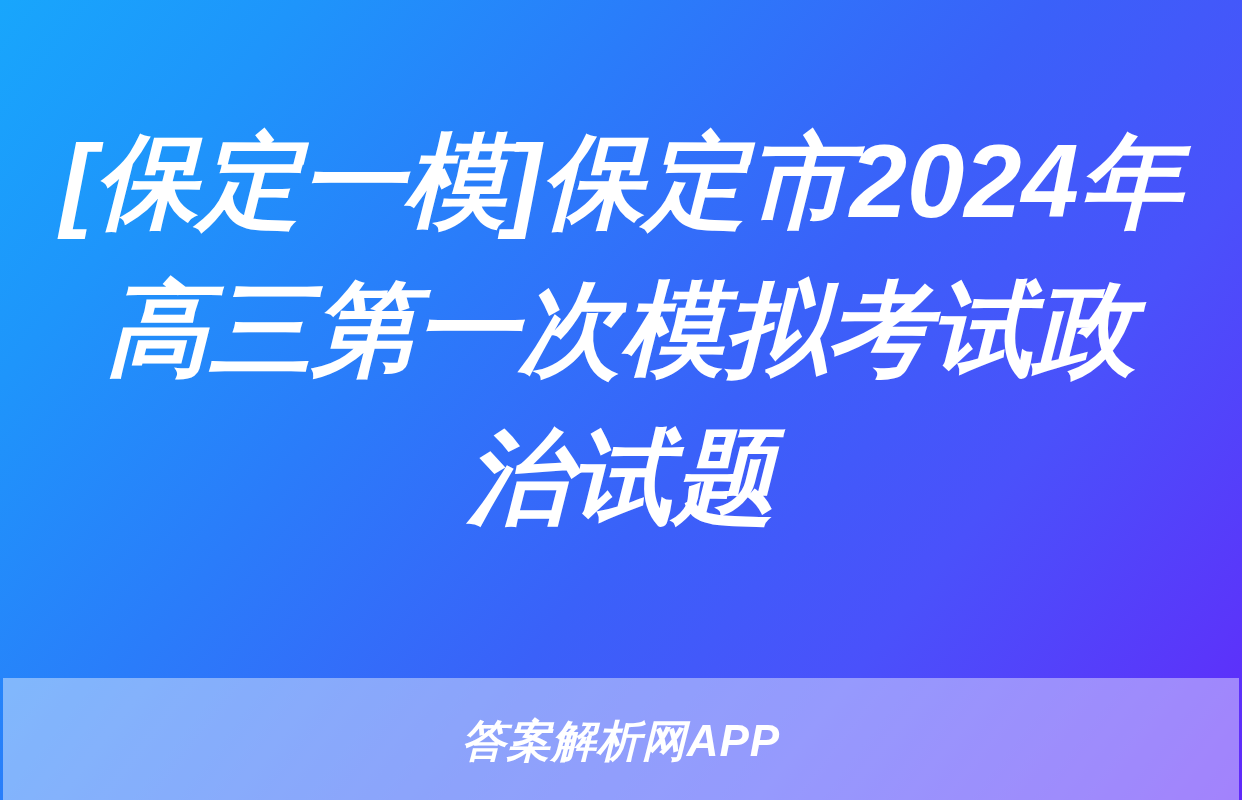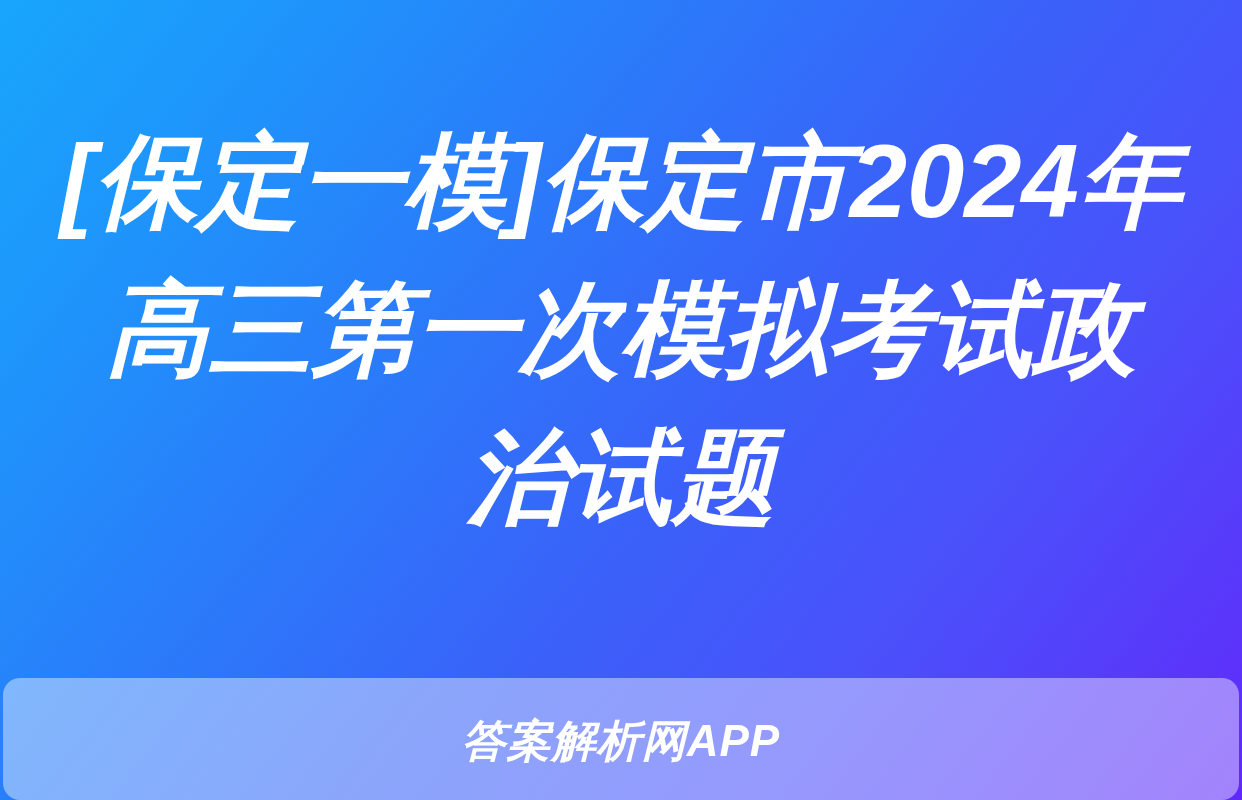--- a/index.html
+++ b/index.html
@@ -67,21 +67,20 @@
     position: absolute;
     left: 3px;
     top: 678px;
     width: 1236px;
     height: 122px;
     background-color: rgba(255, 255, 255, 0.42);
     display: flex;
     align-items: center;
     justify-content: center;
     overflow: hidden;
-    border-radius: 17px;
   }
 
   #watermark-text {
     color: #ffffff;
     font-weight: 700;
     font-style: italic;
     font-size: 44px;
     line-height: 1;
     letter-spacing: 1px;
     text-align: center;

